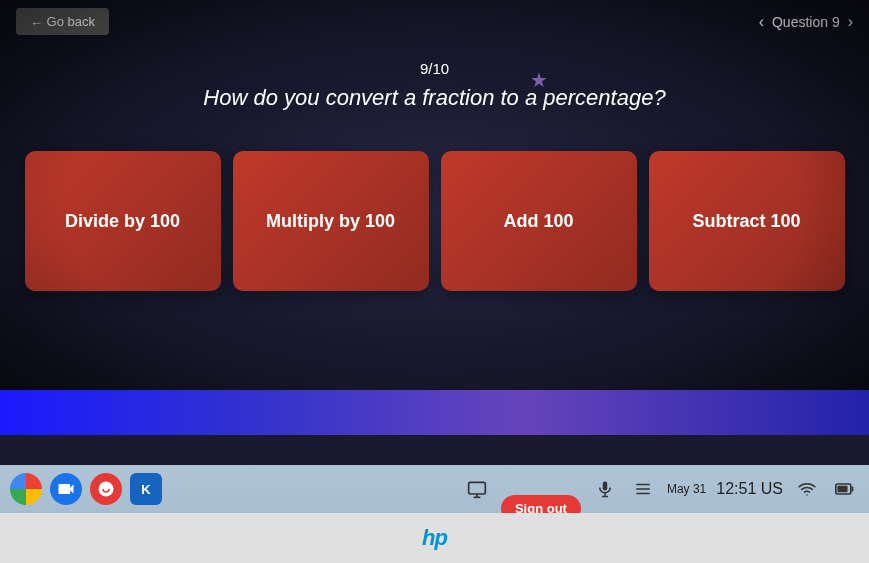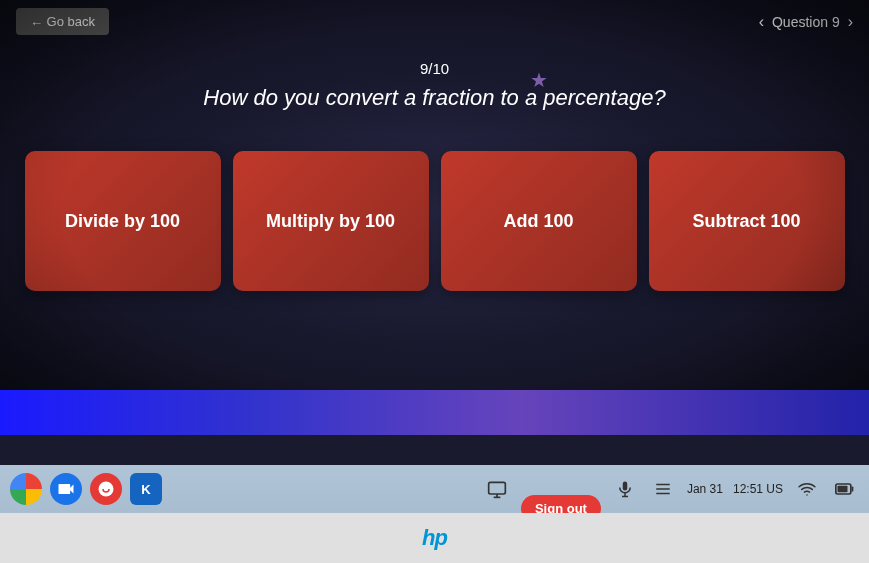--- a/index.html
+++ b/index.html
@@ -197,21 +197,21 @@
       cursor: pointer;
     }
 
     .taskbar-date {
       font-size: 12px;
       color: #222;
       font-weight: 500;
     }
 
     .taskbar-time {
-      font-size: 12px;
+      font-size: 16px;
       color: #222;
       font-weight: 500;
     }
 
     .wifi-icon {
       font-size: 14px;
       color: #333;
     }
 
     
@@ -322,21 +322,21 @@
     </div>
 
     <div class="screen-icon">
       <svg width="18" height="18" viewBox="0 0 24 24" fill="#333">
         <line x1="3" y1="6" x2="21" y2="6" stroke="#333" stroke-width="2"></line>
         <line x1="3" y1="12" x2="21" y2="12" stroke="#333" stroke-width="2"></line>
         <line x1="3" y1="18" x2="21" y2="18" stroke="#333" stroke-width="2"></line>
       </svg>
     </div>
 
-    <span class="taskbar-date">Jan 31</span>
+    <span class="taskbar-date">May 31</span>
 
     <span class="taskbar-time">12:51 US</span>
 
     <div class="screen-icon wifi-icon">
       <svg width="18" height="18" viewBox="0 0 24 24" fill="#333">
         <path d="M5 12.55a11 11 0 0114.08 0" fill="none" stroke="#333" stroke-width="2" stroke-linecap="round"></path>
         <path d="M1.42 9a16 16 0 0121.16 0" fill="none" stroke="#333" stroke-width="2" stroke-linecap="round"></path>
         <path d="M8.53 16.11a6 6 0 016.95 0" fill="none" stroke="#333" stroke-width="2" stroke-linecap="round"></path>
         <circle cx="12" cy="20" r="1" fill="#333"></circle>
       </svg>

